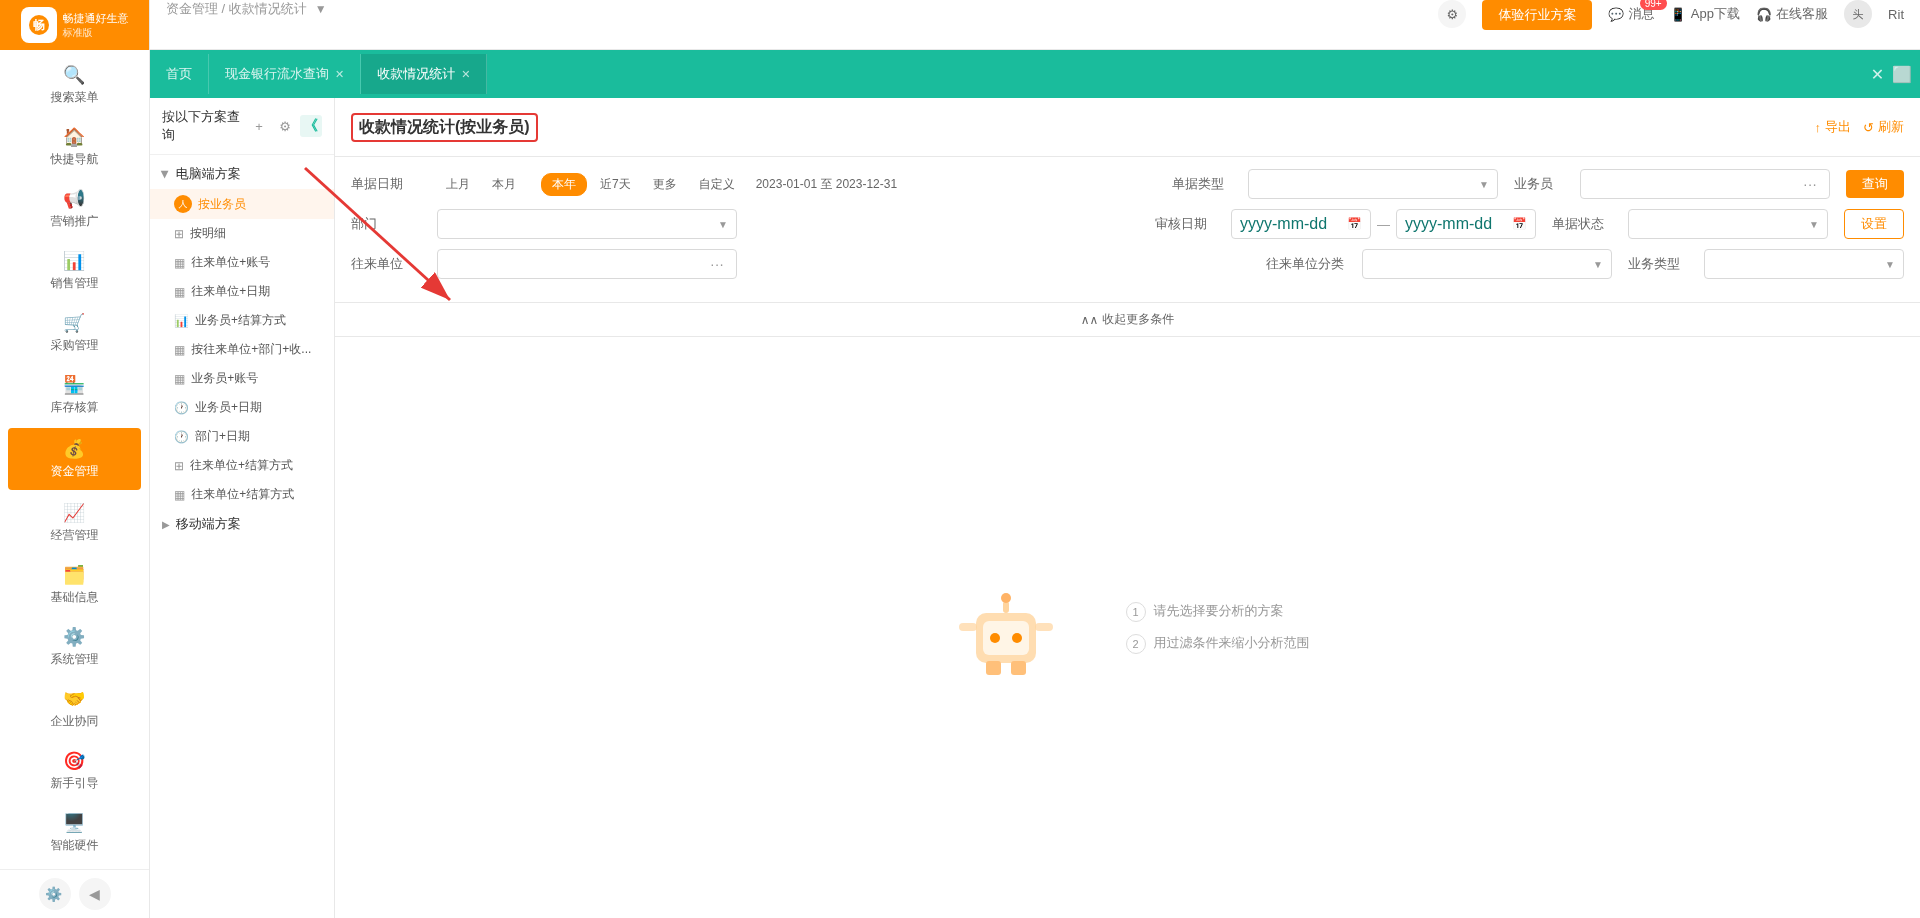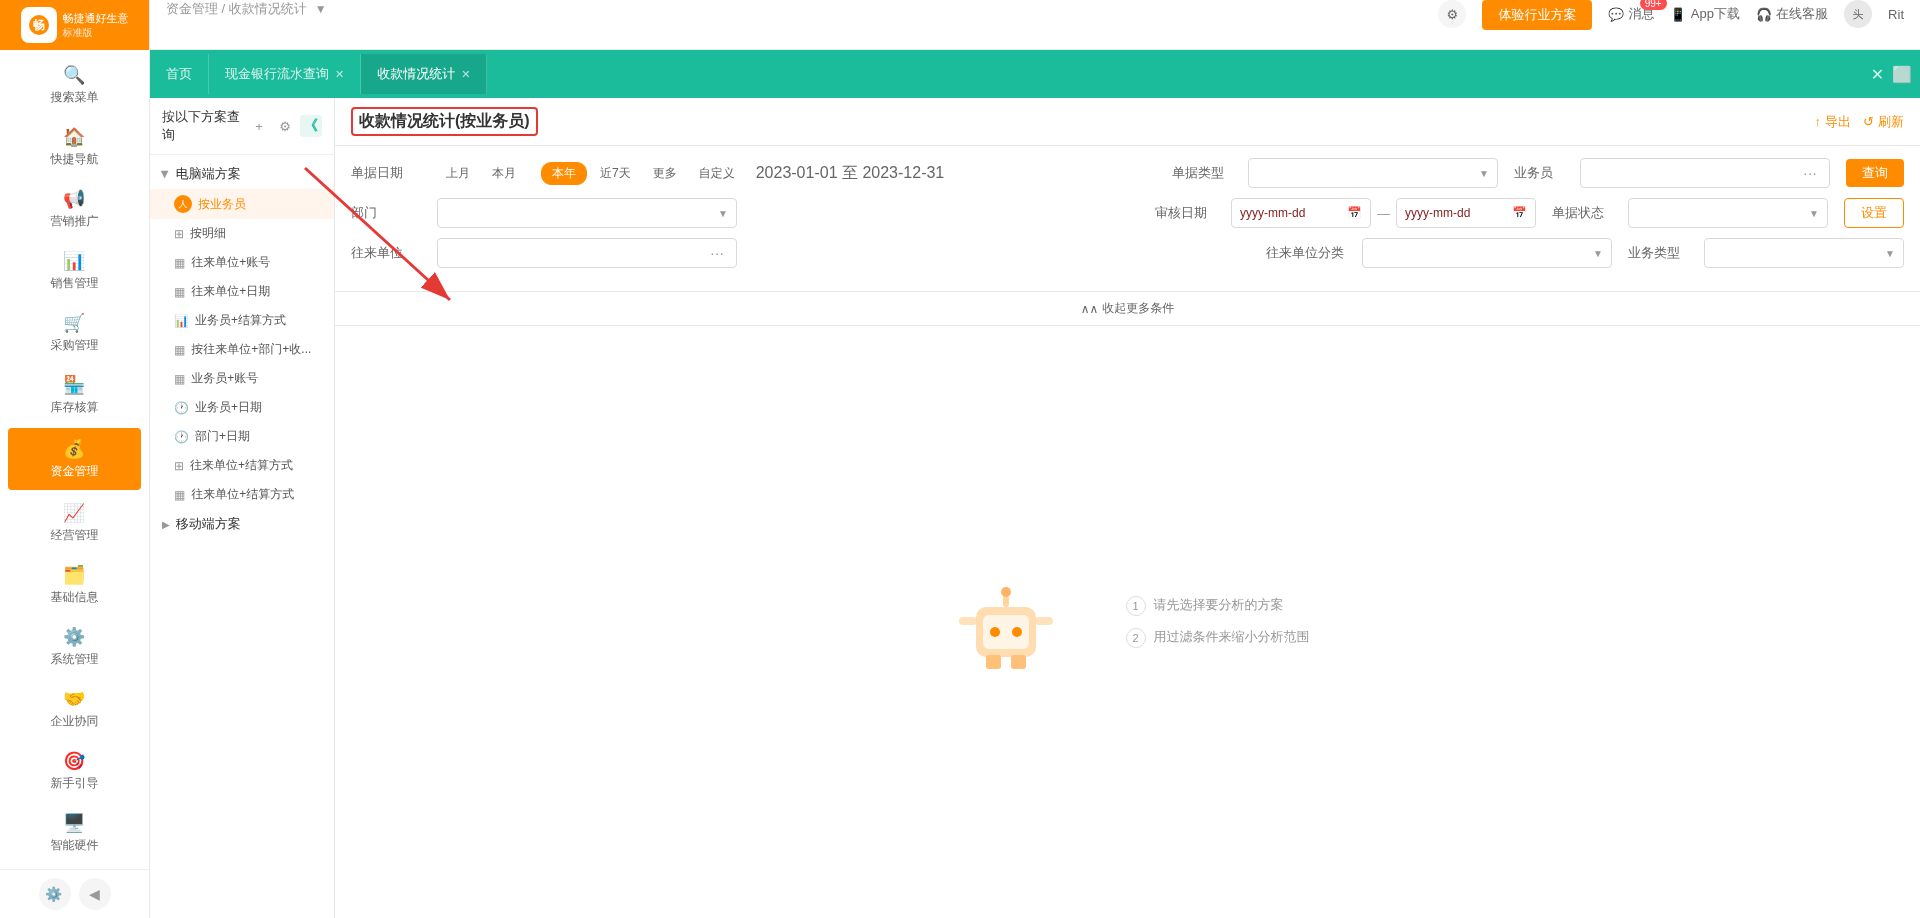--- a/index.html
+++ b/index.html
@@ -60,42 +60,42 @@
     .expand-arrow.expanded { transform: rotate(90deg); }
     .scheme-item { display: flex; align-items: center; padding: 6px 12px 6px 24px; cursor: pointer; color: #555; font-size: 12px; gap: 6px; }
     .scheme-item.active { color: #ff8c00; background: #fff5ed; }
     .scheme-item-icon { font-size: 12px; color: #999; }
     .scheme-item-circle { width: 18px; height: 18px; border-radius: 50%; background: #ff8c00; display: flex; align-items: center; justify-content: center; color: #fff; font-size: 9px; flex-shrink: 0; }
 
     
     .right-panel { flex: 1; display: flex; flex-direction: column; background: #f5f5f5; overflow: hidden; }
 
     
-    .page-header { background: #fff; padding: 12px 16px; height: 48px; display: flex; align-items: center; justify-content: space-between; border-bottom: 1px solid #e8e8e8; }
+    .page-header { background: #fff; padding: 12px 16px; height: 59px; display: flex; align-items: center; justify-content: space-between; border-bottom: 1px solid #e8e8e8; }
     .page-title-area { display: flex; align-items: center; gap: 8px; }
     .page-title { font-size: 16px; font-weight: 600; color: #333; }
     .page-actions { display: flex; align-items: center; gap: 12px; }
     .export-btn { display: flex; align-items: center; gap: 4px; color: #ff8c00; cursor: pointer; font-size: 13px; }
     .refresh-btn { display: flex; align-items: center; gap: 4px; color: #ff8c00; cursor: pointer; font-size: 13px; }
 
     
     .filter-area { background: #fff; padding: 12px 16px; border-bottom: 1px solid #e8e8e8; }
     .filter-row { display: flex; align-items: center; gap: 16px; margin-bottom: 10px; }
     .filter-row:last-child { margin-bottom: 11px; }
     .filter-label { color: #666; font-size: 13px; white-space: nowrap; width: 70px; flex-shrink: 0; }
     .filter-date-tabs { display: flex; align-items: center; gap: 4px; }
     .date-tab { padding: 2px 8px; border-radius: 3px; cursor: pointer; font-size: 12px; color: #666; border: 1px solid transparent; }
     .date-tab.active { background: #ff8c00; color: #fff; border-color: #ff8c00; border-radius: 10px; padding: 2px 10px; margin-left: 12px; }
-    .date-range { color: #666; font-size: 16px; margin-left: 8px; }
+    .date-range { color: #666; font-size: 12px; margin-left: 8px; }
     .filter-select { flex: 1; height: 30px; border: 1px solid #d9d9d9; border-radius: 4px; padding: 0 8px; background: #fff; display: flex; align-items: center; justify-content: space-between; cursor: pointer; color: #666; font-size: 13px; }
     .filter-select-wide { width: 300px; }
     .select-arrow { color: #999; font-size: 10px; }
     .date-input-group { display: flex; align-items: center; gap: 6px; }
     .date-input { width: 130px; height: 30px; border: 1px solid #d9d9d9; border-radius: 4px; padding: 0 8px; display: flex; align-items: center; justify-content: space-between; cursor: pointer; }
-    .date-input-placeholder { color: #7f1d1d; font-size: 12px; }
+    .date-input-placeholder { color: #0f766e; font-size: 16px; }
     .date-input-icon { color: #999; font-size: 12px; }
     .date-separator { color: #999; }
     .more-btn { color: #999; cursor: pointer; font-size: 14px; padding: 0 4px; }
     .query-btn { background: #ff8c00; color: #fff; border: none; padding: 5px 16px; border-radius: 4px; cursor: pointer; font-size: 13px; }
     .settings-btn { background: #fff; color: #ff8c00; border: 1px solid #ff8c00; padding: 5px 16px; border-radius: 4px; cursor: pointer; font-size: 13px; }
 
     
     .collapse-bar { background: #fff; padding: 8px; display: flex; align-items: center; justify-content: center; border-bottom: 1px solid #e8e8e8; cursor: pointer; color: #666; font-size: 12px; gap: 4px; }
 
     

